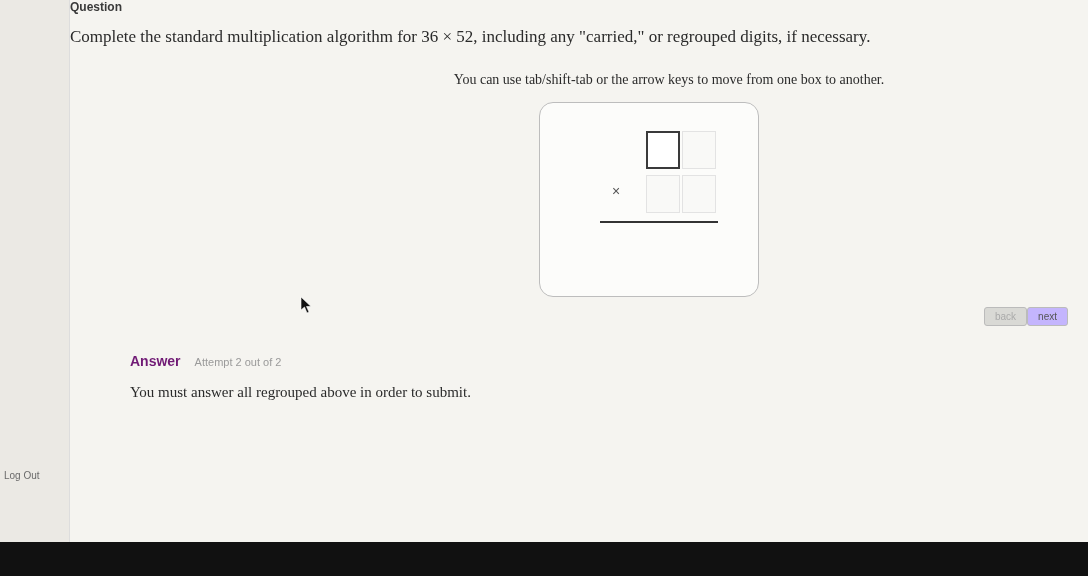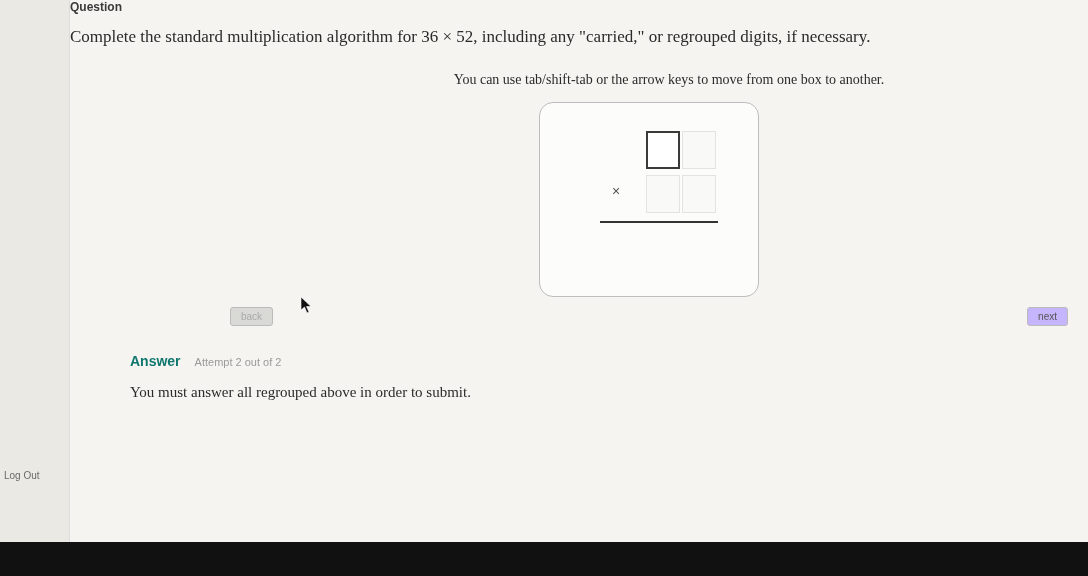--- a/index.html
+++ b/index.html
@@ -95,22 +95,21 @@
     color: #555;
   }
   .hline {
     position: absolute;
     left: 60px; right: 40px;
     top: 118px;
     border-top: 2px solid #333;
   }
   .nav-row {
     display: flex;
-    justify-content: space-between;
-    gap: 8px;
+    justify-content: flex-end;
     margin-left: 160px;
     margin-bottom: 17px;
   }
   .nav-btn {
     font-family: Arial, sans-serif;
     font-size: 10px;
     padding: 3px 10px;
     border: 1px solid #bbb;
     border-radius: 3px;
     background: #c4b5fd;
@@ -123,21 +122,21 @@
     cursor: default;
   }
   .answer-block {
     margin-top: 26px;
     margin-left: 60px;
   }
   .answer-label {
     font-family: 'Trebuchet MS', Arial, sans-serif;
     font-weight: bold;
     font-size: 14px;
-    color: #0f766e;
+    color: #701a75;
   }
   .attempt {
     font-family: Arial, sans-serif;
     font-size: 11px;
     color: #9a9a9a;
     margin-left: 10px;
   }
   .submit-warning {
     font-size: 15px;
     margin-top: 14px;

